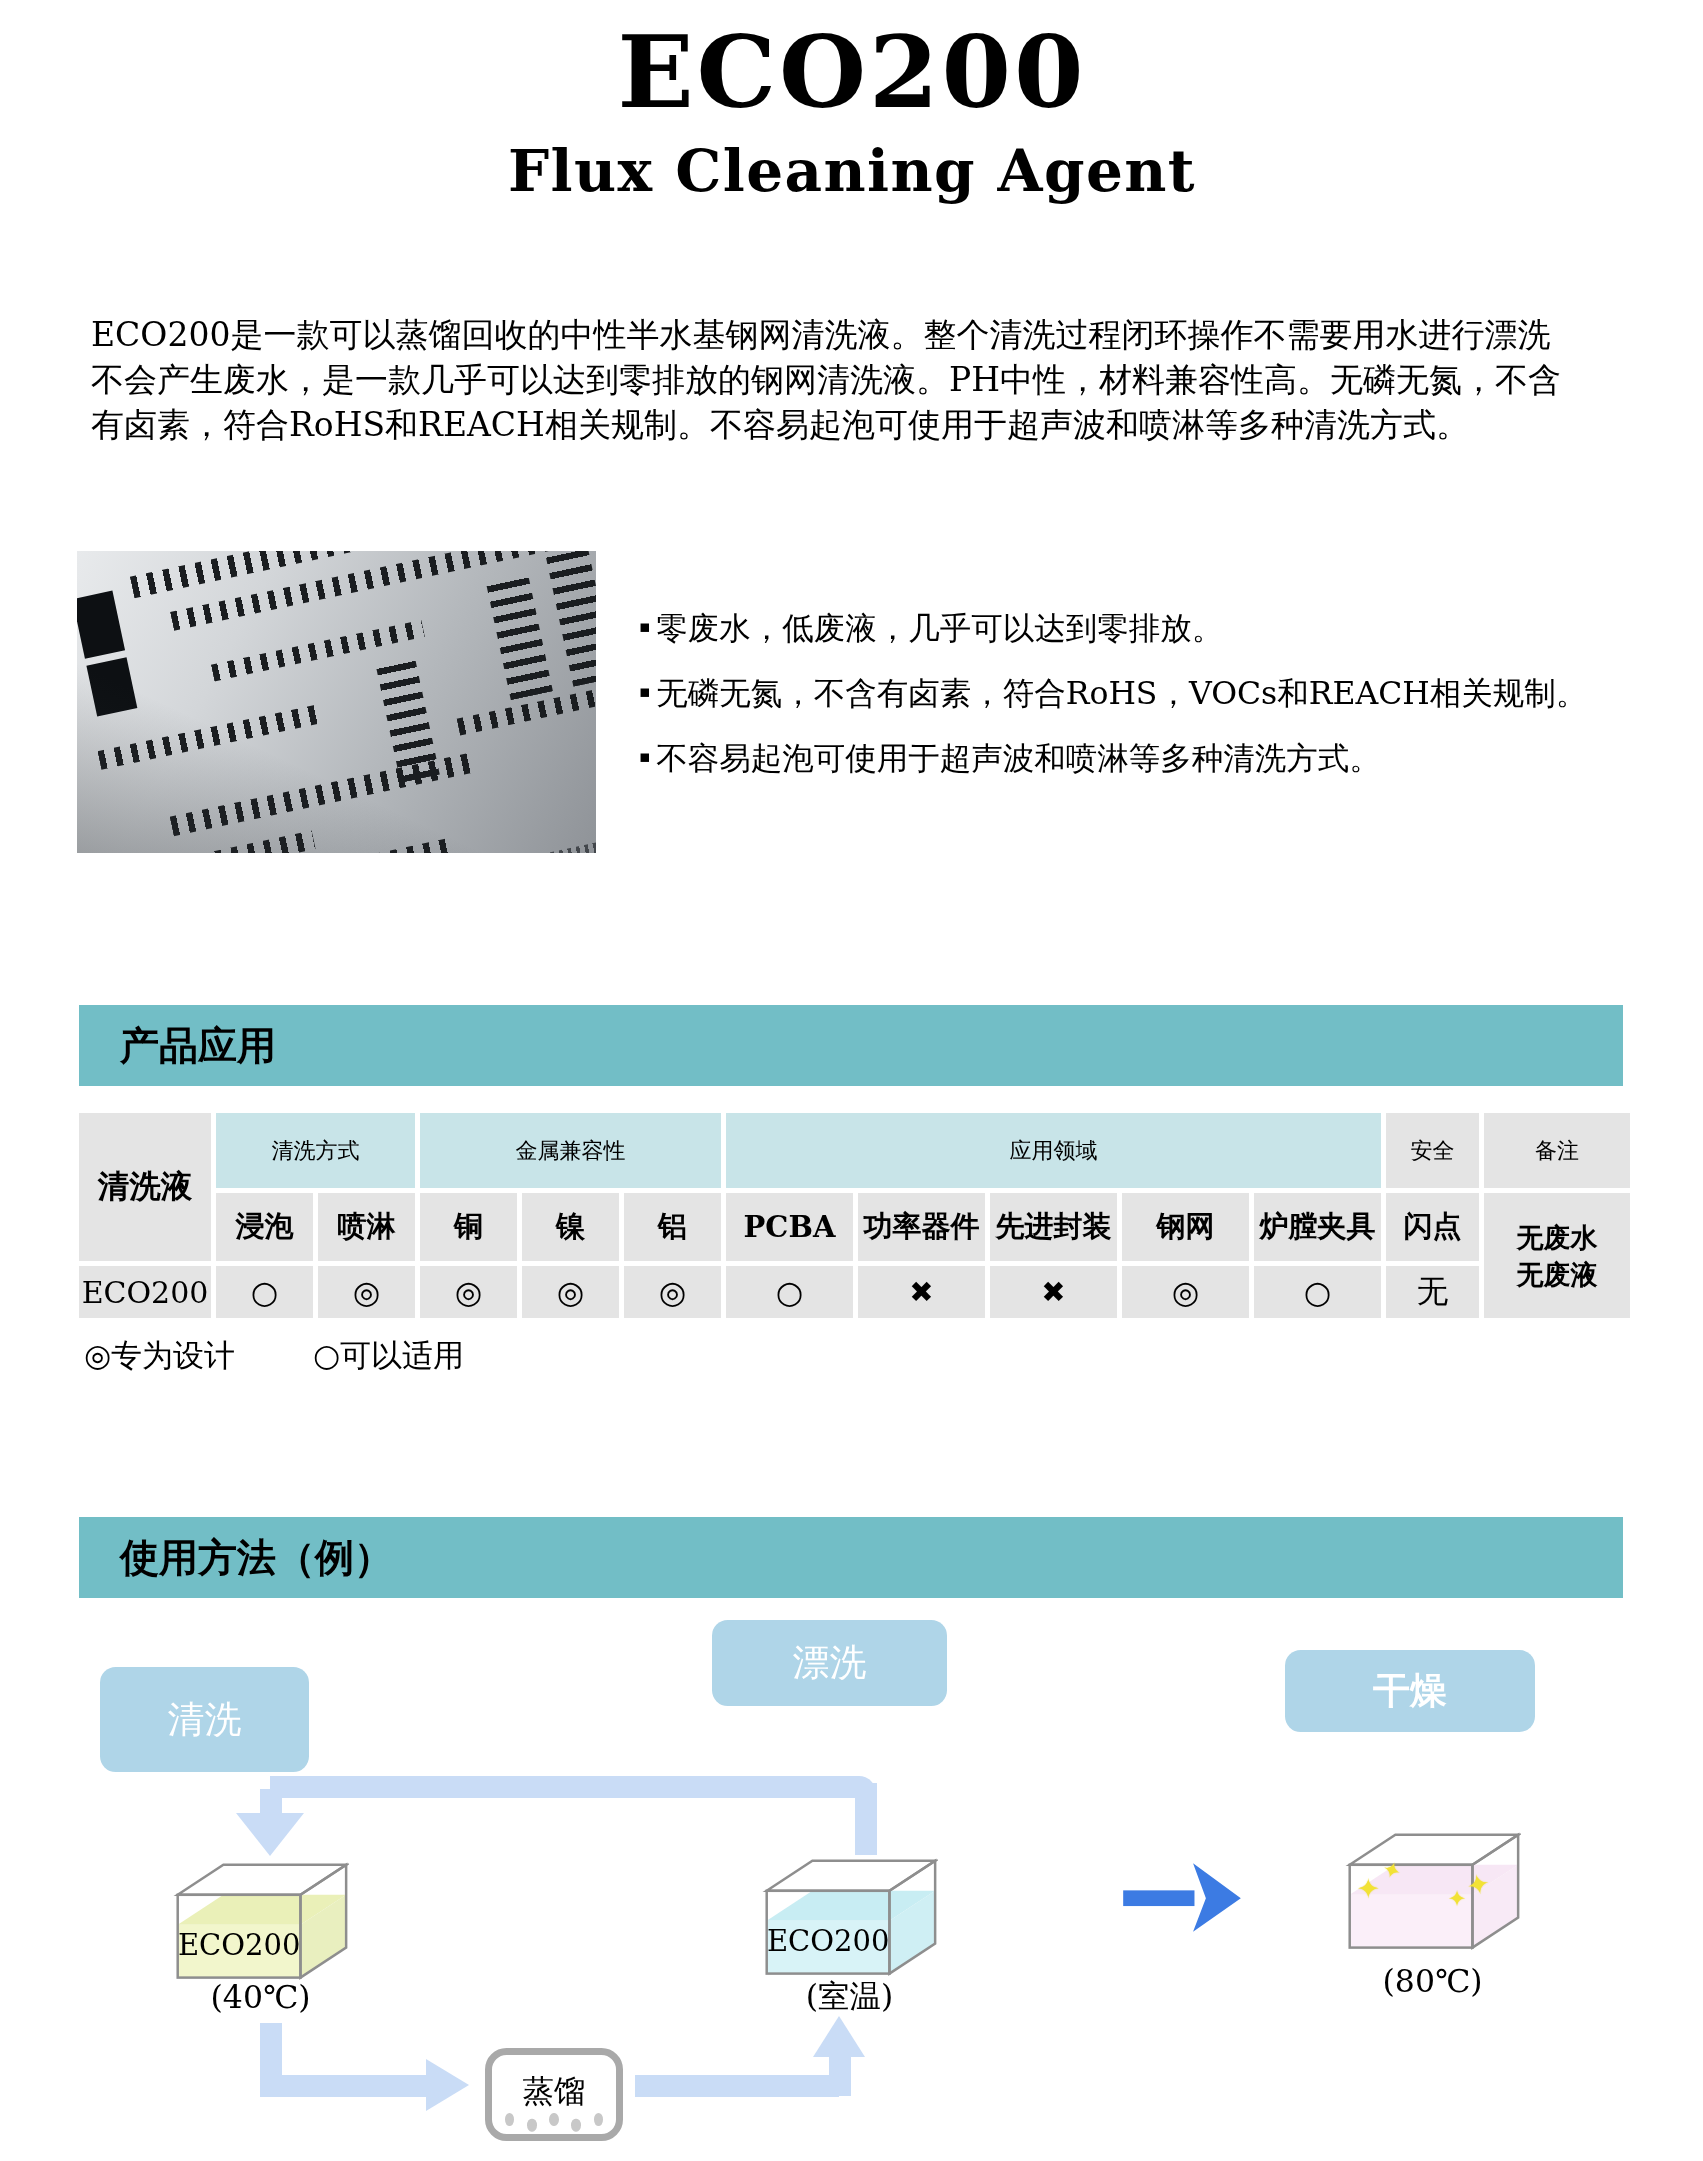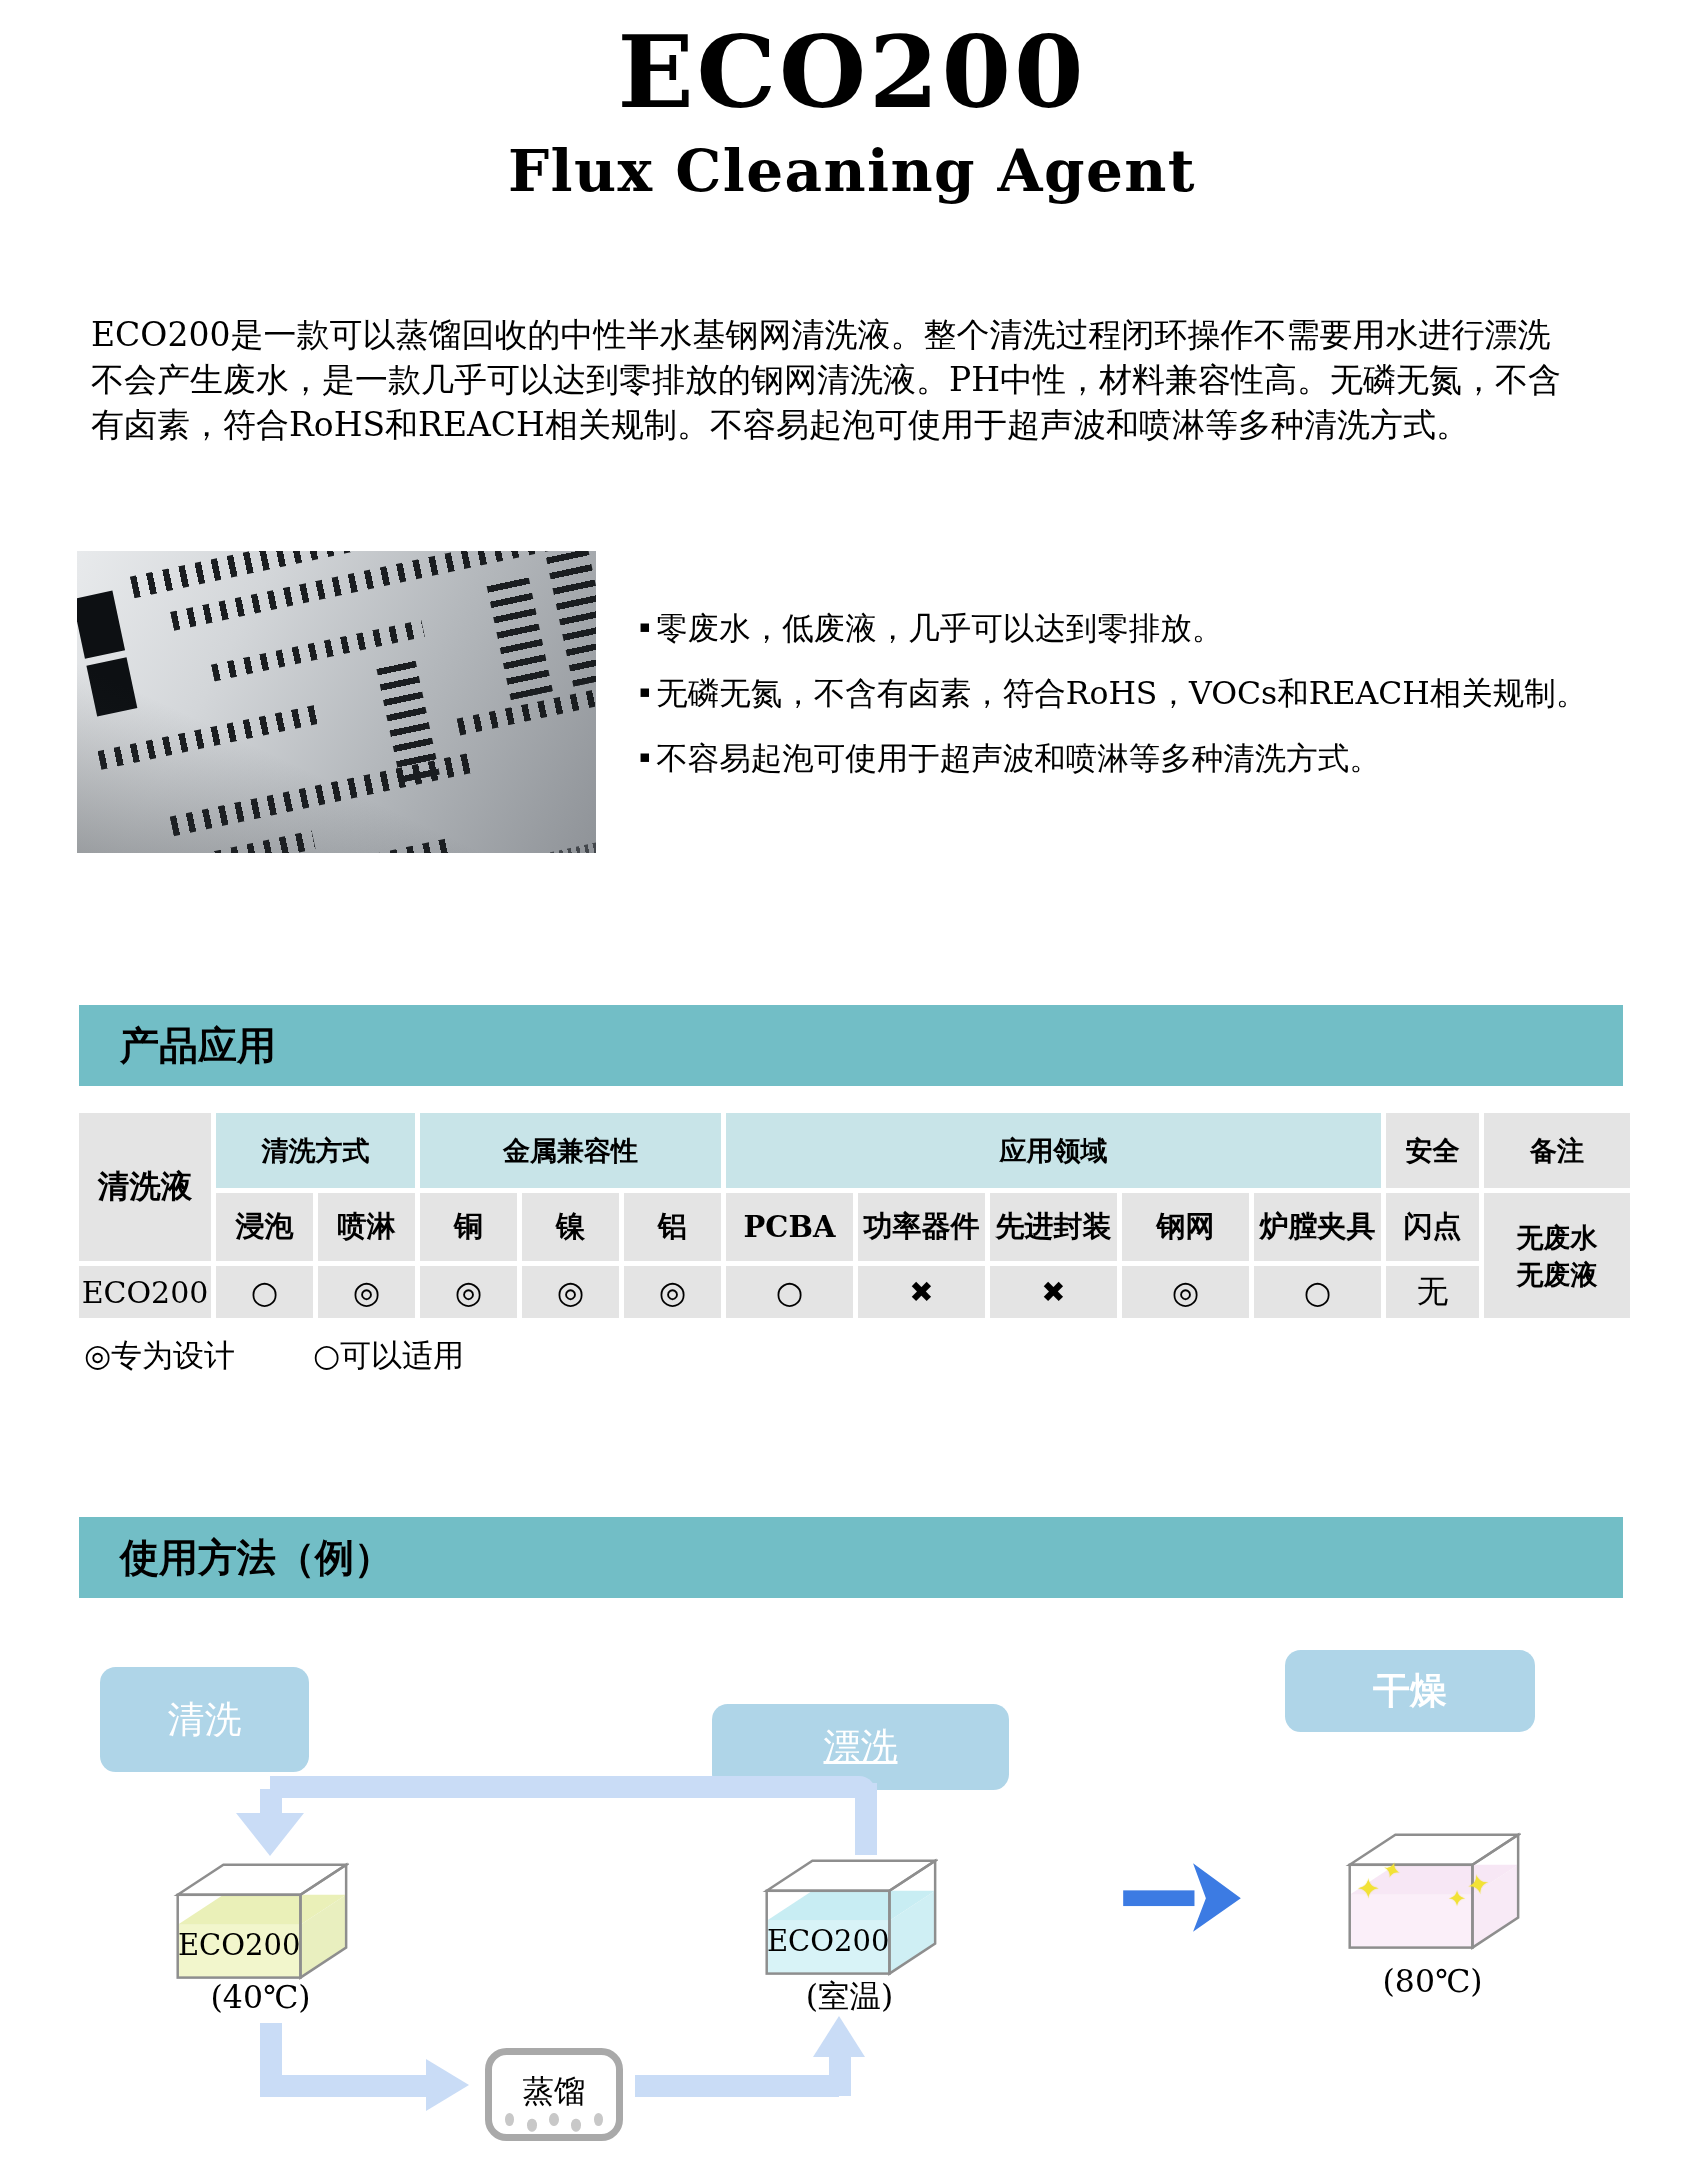--- a/index.html
+++ b/index.html
@@ -38,36 +38,36 @@
           font-size:39px;font-weight:bold;}
   .secbar.app{top:1005px;font-family:Liberation Mono, monospace;}
   .secbar.use{top:1517px;}
 
   
   table.app{position:absolute;left:74px;top:1108px;border-collapse:separate;border-spacing:5px;
             table-layout:fixed;}
   table.app td{text-align:center;vertical-align:middle;padding:0;}
   .g{background:#E4E4E4;}
   .t{background:#C8E4E8;}
-  .r1 td{height:75px;font-size:27px;font-weight:bold;}
+  .r1 td{height:75px;font-size:22px;font-weight:normal;}
   .r2 td{height:68px;font-size:29px;font-weight:bold;}
   .r3 td{height:52px;font-size:31.5px;}
   td.cleaner{font-size:31.5px;font-weight:bold;}
   td.prodname{font-size:30px;}
   td.remarkcell{font-size:27px;font-weight:bold;line-height:37px;}
   td.xmark{font-size:29px;}
 
   .legend{position:absolute;left:84px;top:1335px;font-size:31px;}
   .legend span + span{margin-left:68px;}
 
   
   .step{position:absolute;background:#AFD5E8;border-radius:15.7px;color:#fff;
         display:flex;align-items:center;justify-content:center;font-size:37px;}
   .step.wash{left:100px;top:1667px;width:209px;height:105px;}
-  .step.rinse{left:712px;top:1704px;width:297px;height:86px;text-decoration:underline;}
+  .step.rinse{left:712px;top:1620px;width:235px;height:86px;}
   .step.dry{left:1285px;top:1650px;width:250px;height:82px;font-weight:bold;}
 
   .conn{position:absolute;background:#C9DCF6;}
   .tri{position:absolute;width:0;height:0;}
   .tri.down{border-left:34px solid transparent;border-right:34px solid transparent;border-top:43px solid #C9DCF6;}
   .tri.right{border-top:26.5px solid transparent;border-bottom:26.5px solid transparent;border-left:43px solid #C9DCF6;}
   .tri.up{border-left:26.5px solid transparent;border-right:26.5px solid transparent;border-bottom:41px solid #C9DCF6;}
 
   .tank{position:absolute;width:177px;height:123px;}
   .tank svg{position:absolute;left:0;top:0;}

